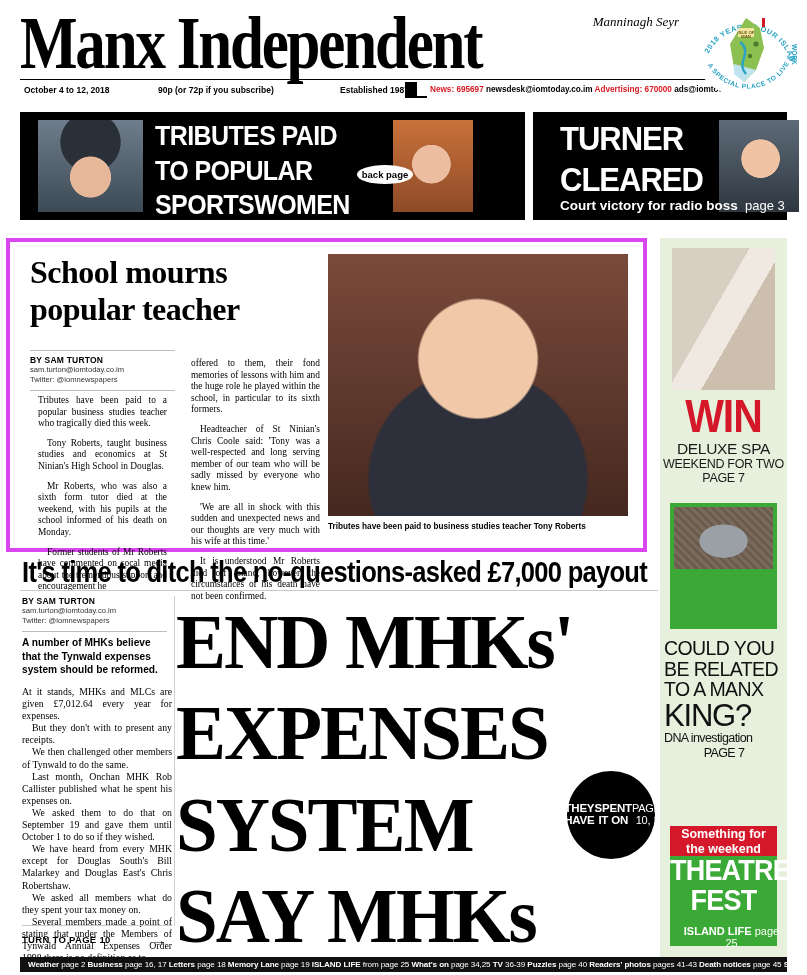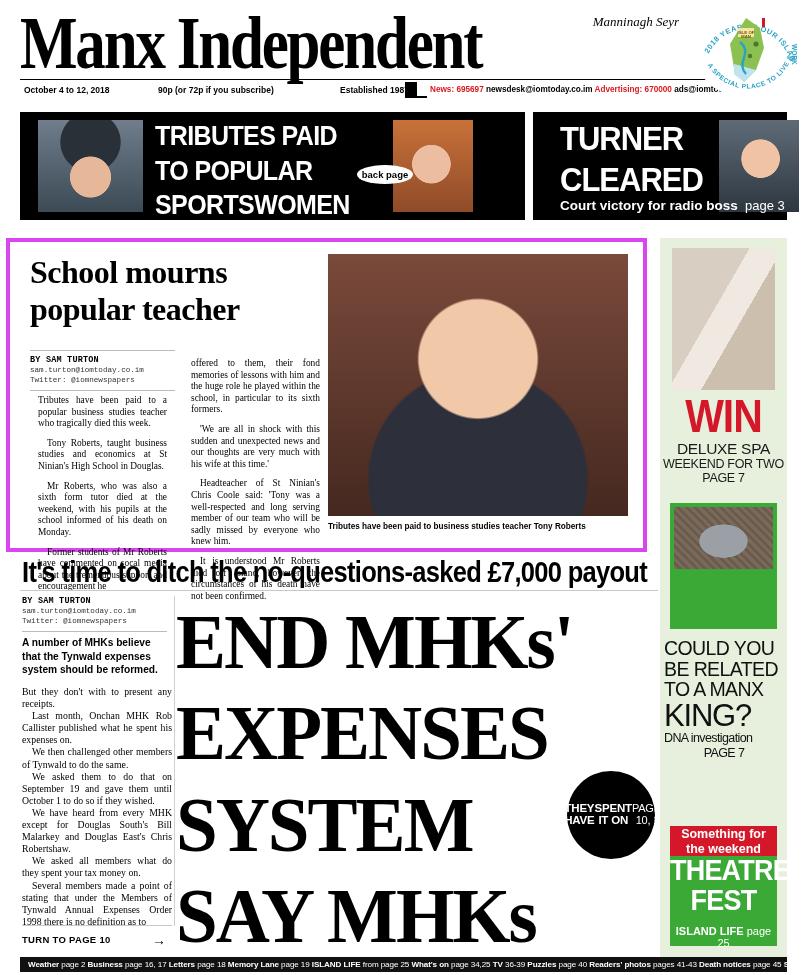--- a/index.html
+++ b/index.html
@@ -75,21 +75,21 @@
   }
   .turnerpage{position:absolute;left:725px;top:86px;color:#fff;font-size:13px;white-space:nowrap;}
 
   
   .lead{position:absolute;left:6px;top:238px;width:633px;height:306px;border:4px solid #d946ef;background:#fff;}
   .lead-h{
     position:absolute;left:20px;top:12px;width:290px;
     font-family:"Liberation Serif", serif;font-weight:bold;
     font-size:32px;line-height:37px;color:#000;letter-spacing:-0.5px;
   }
-  .byline{position:absolute;left:20px;top:108px;width:145px;font-family:Liberation Mono, monospace;}
+  .byline{position:absolute;left:20px;top:108px;width:145px;}
   .byline .hr{width:145px;height:1px;background:#bbb;margin-bottom:4px;}
   .byline .nm{font-size:8.5px;font-weight:bold;letter-spacing:.2px;}
   .byline .em{font-size:7.6px;color:#333;line-height:10px;}
   .byline .hr2{width:145px;height:1px;background:#bbb;margin-top:5px;}
   .col{
     position:absolute;width:145px;
     font-family:"Liberation Serif", serif;font-size:9.4px;line-height:11.6px;
     text-align:justify;color:#000;
   }
   .col p{margin:8px;}
@@ -177,21 +177,21 @@
   .stw-red span{
     display:block;color:#fff;font-weight:bold;font-size:12.5px;line-height:14px;
     text-align:center;padding-top:1px;
   }
   .theatre{
     position:absolute;left:670px;top:856px;width:107px;text-align:center;color:#fff;
     font-weight:bold;font-size:27px;line-height:27px;letter-spacing:-0.8px;
     transform:scaleY(1.1);transform-origin:center top;
   }
   .islandlife{
-    position:absolute;left:670px;top:925px;width:107px;text-align:center;color:#fff;font-size:11px;
+    position:absolute;left:670px;top:925px;width:107px;text-align:center;color:#fff;font-size:11px;padding-left:8px;
   }
   .islandlife b{font-weight:bold;}
 
   
   .indexbar{
     position:absolute;left:20px;top:957px;width:767px;height:15px;background:#111;
     color:#fff;font-size:8.1px;line-height:15px;white-space:nowrap;overflow:hidden;
     padding-left:8px;box-sizing:border-box;letter-spacing:-0.1px;
   }
   .indexbar b{font-weight:bold;}
@@ -302,45 +302,46 @@
 
     <div class="col col1">
       <p>Tributes have been paid to a popular business studies teacher who tragically died this week.</p>
       <p>Tony Roberts, taught business studies and economics at St Ninian's High School in Douglas.</p>
       <p>Mr Roberts, who was also a sixth form tutor died at the weekend, with his pupils at the school informed of his death on Monday.</p>
       <p>Former students of Mr Roberts have commented on socal media about the tremendous support and encouragement he</p>
     </div>
 
     <div class="col col2">
       <p>offered to them, their fond memories of lessons with him and the huge role he played within the school, in particular to its sixth formers.</p>
+      <p>Headteacher of St Ninian's Chris Coole said: 'Tony was a well-respected and long serving member of our team who will be sadly missed by everyone who knew him.</p>
       <p>'We are all in shock with this sudden and unexpected news and our thoughts are very much with his wife at this time.'</p>
-      <p>Headteacher of St Ninian's Chris Coole said: 'Tony was a well-respected and long serving member of our team who will be sadly missed by everyone who knew him.</p>
       <p>It is understood Mr Roberts died off island, however the circumstances of his death have not been confirmed.</p>
     </div>
 
     <div class="lead-photo pf-teacher"></div>
     <div class="lead-cap">Tributes have been paid to business studies teacher Tony Roberts</div>
   </div>
 
   <div class="hl2">It's time to ditch the no-questions-asked £7,000 payout</div>
   <div class="rule2"></div>
 
   <div class="byline byline2">
     <div class="nm">BY SAM TURTON</div>
     <div class="em">sam.turton@iomtoday.co.im</div>
     <div class="em">Twitter: @iomnewspapers</div>
     <div class="hr2"></div>
   </div>
 
   <div class="standfirst">A number of MHKs believe that the Tynwald expenses system should be reformed.</div>
 
   <div class="col3">
+    <p>At it stands, MHKs and MLCs are given £7,012.64 every year for expenses.</p>
     <p>But they don't with to present any receipts.</p>
+    <p>We then challenged other members of Tynwald to do the same.</p>
     <p>Last month, Onchan MHK Rob Callister published what he spent his expenses on.</p>
-    <p>We then challenged other members of Tynwald to do the same.</p>
     <p>We asked them to do that on September 19 and gave them until October 1 to do so if they wished.</p>
     <p>We have heard from every MHK except for Douglas South's Bill Malarkey and Douglas East's Chris Robertshaw.</p>
     <p>We asked all members what do they spent your tax money on.</p>
     <p>Several members made a point of stating that under the Members of Tynwald Annual Expenses Order 1998 there is no definition as to</p>
   </div>
 
   <div class="turnrule"></div>
   <div class="turnto">TURN TO PAGE 10</div>
   <div class="turnarrow">→</div>
   <div class="vrule" style="left:174px"></div>

